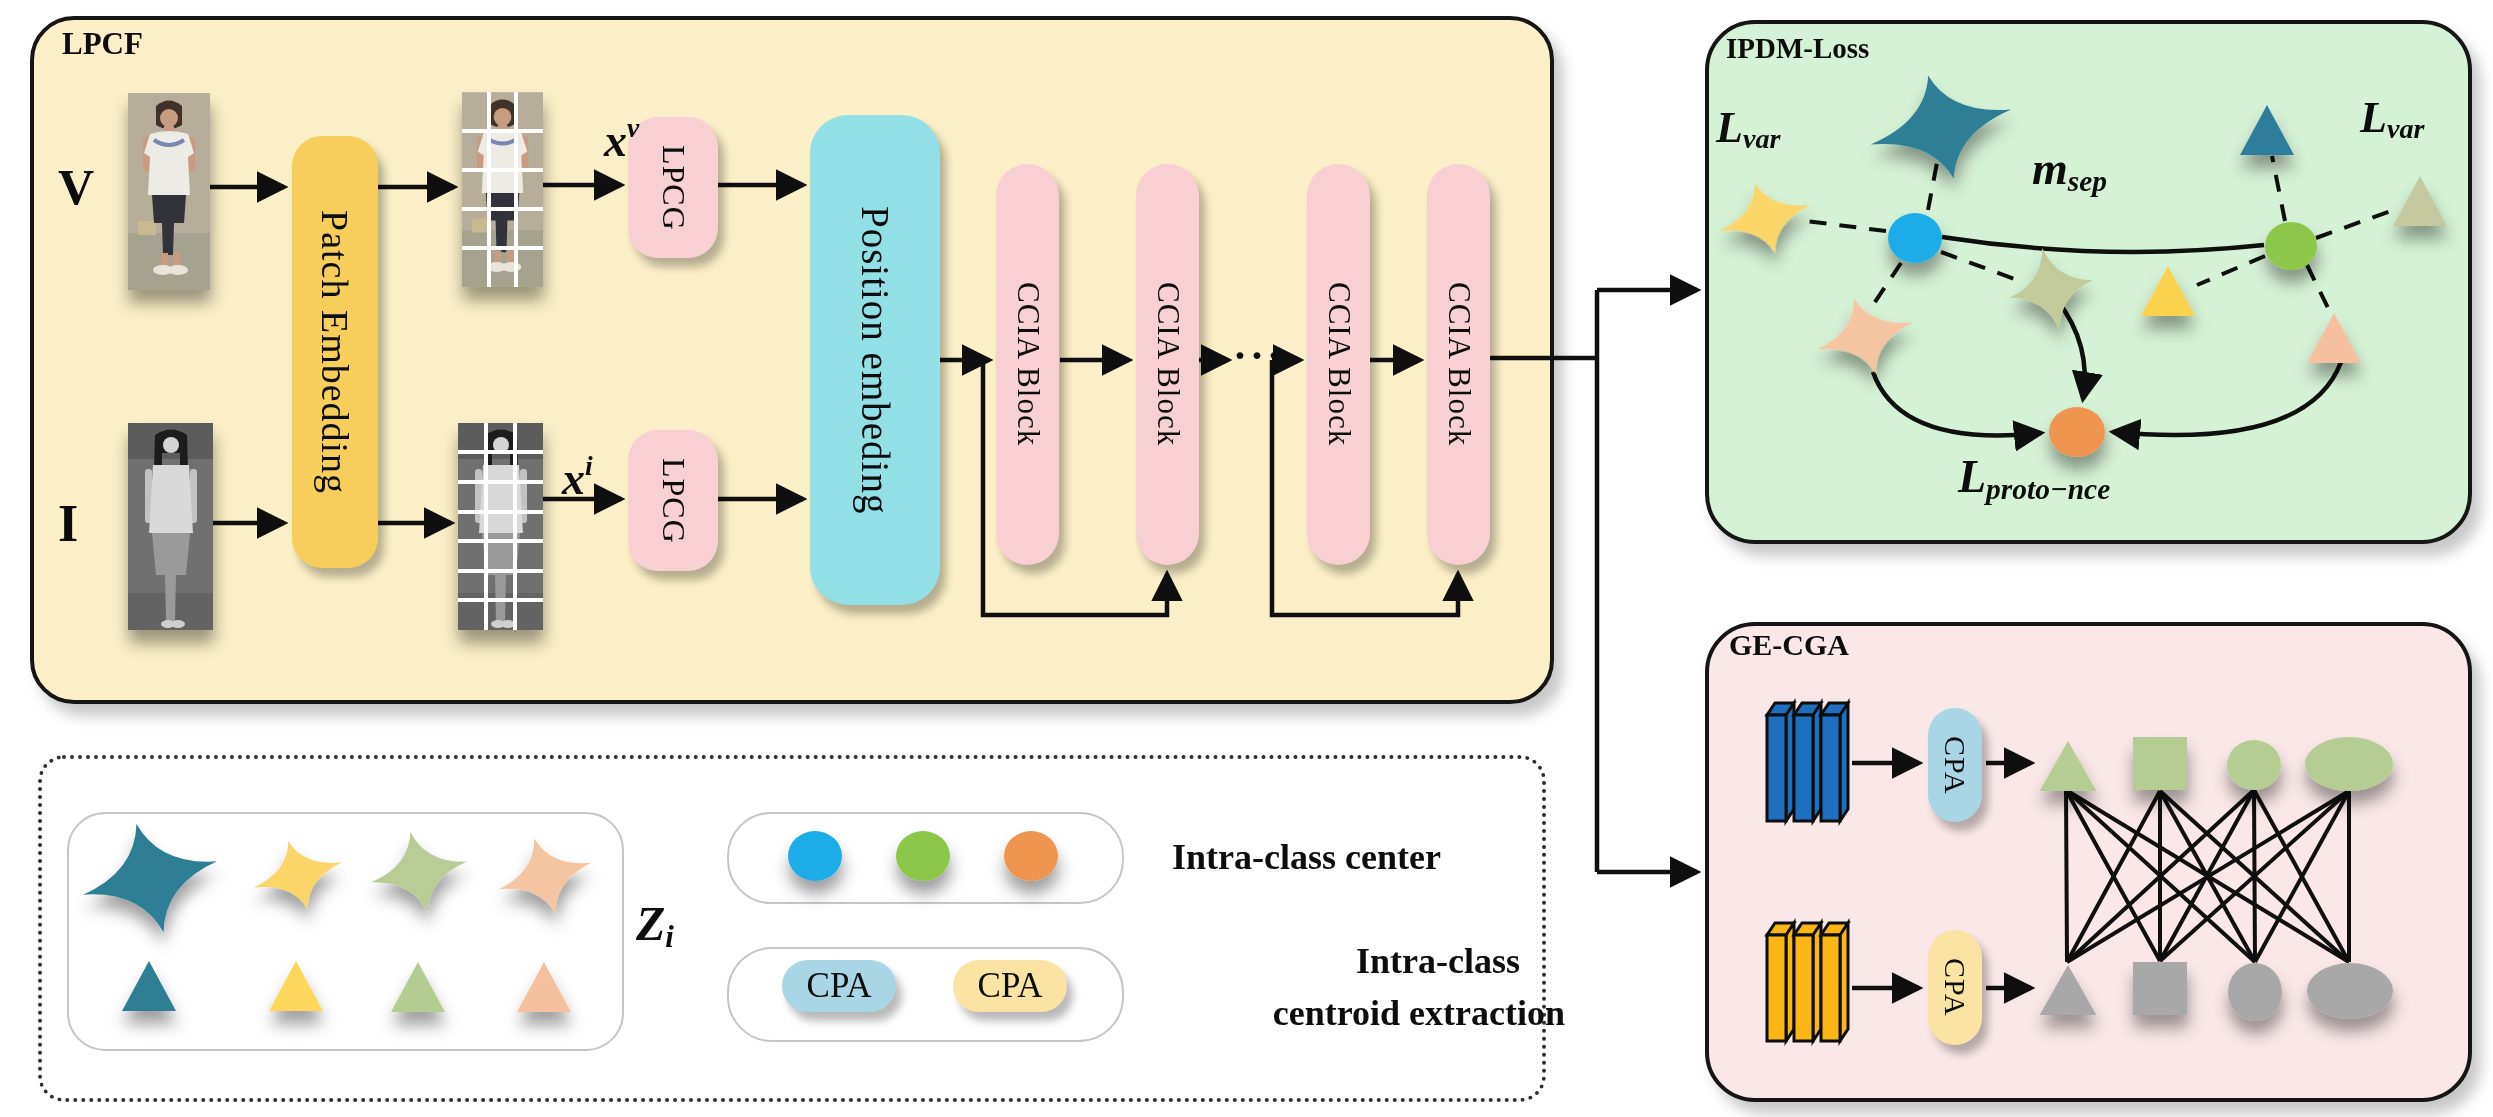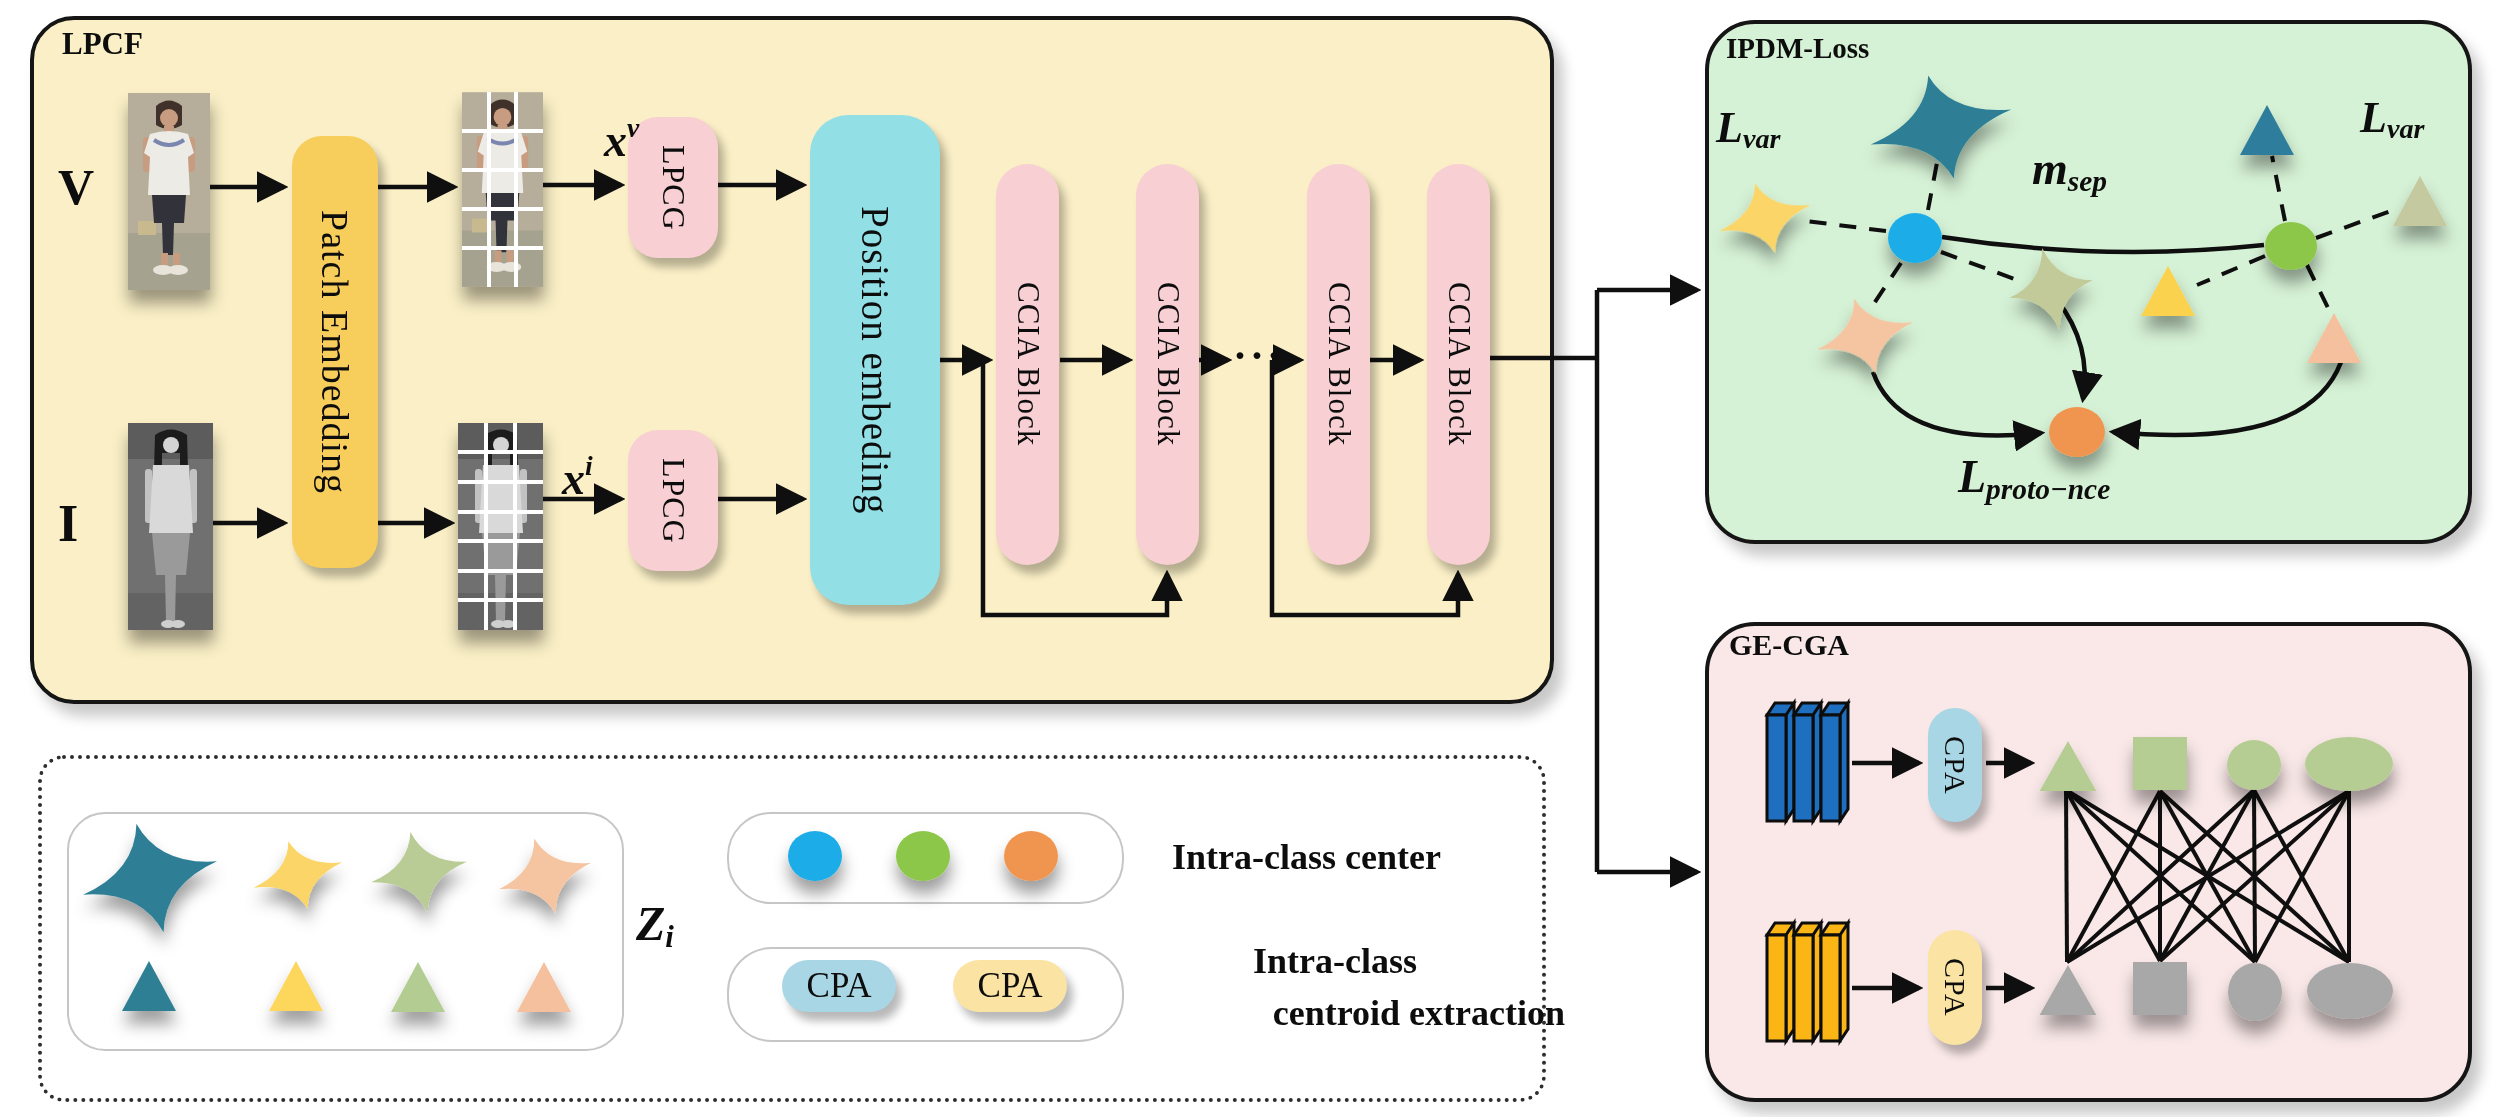--- a/index.html
+++ b/index.html
@@ -293,16 +293,16 @@
   <div class="lbl math" style="left:1958px;top:450px;font-size:46px;">
     <span>L</span><span class="sb">proto−nce</span>
   </div>
 
   <div class="lbl" style="left:1729px;top:628px;font-size:30px;">GE-CGA</div>
 
   <div class="lbl math" style="left:636px;top:896px;font-size:48px;">
     <span>Z</span><span class="sb">i</span>
   </div>
   <div class="lbl" style="left:1172px;top:836px;font-size:36px;">Intra-class center</div>
-  <div class="lbl" style="left:1150px;top:940px;width:370px;text-align:center;font-size:36px;">Intra-class</div>
+  <div class="lbl" style="left:1150px;top:940px;width:370px;text-align:right;font-size:36px;">Intra-class</div>
   <div class="lbl" style="left:1105px;top:992px;width:460px;text-align:right;font-size:36px;">centroid extraction</div>
 
 </div>
 
 </body></html>

